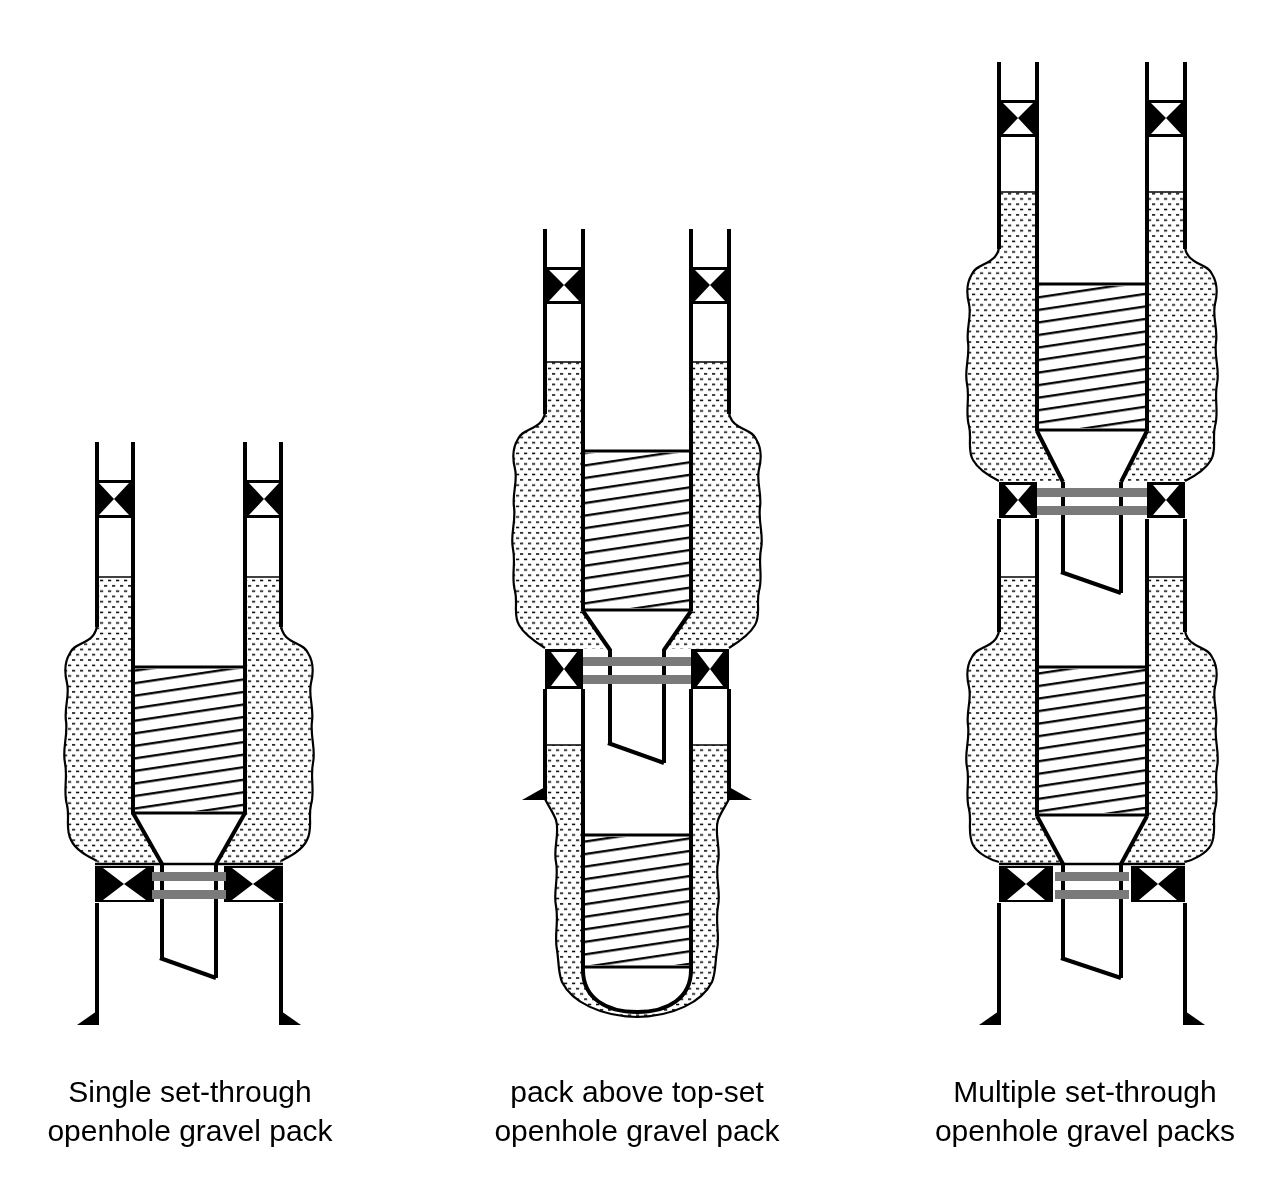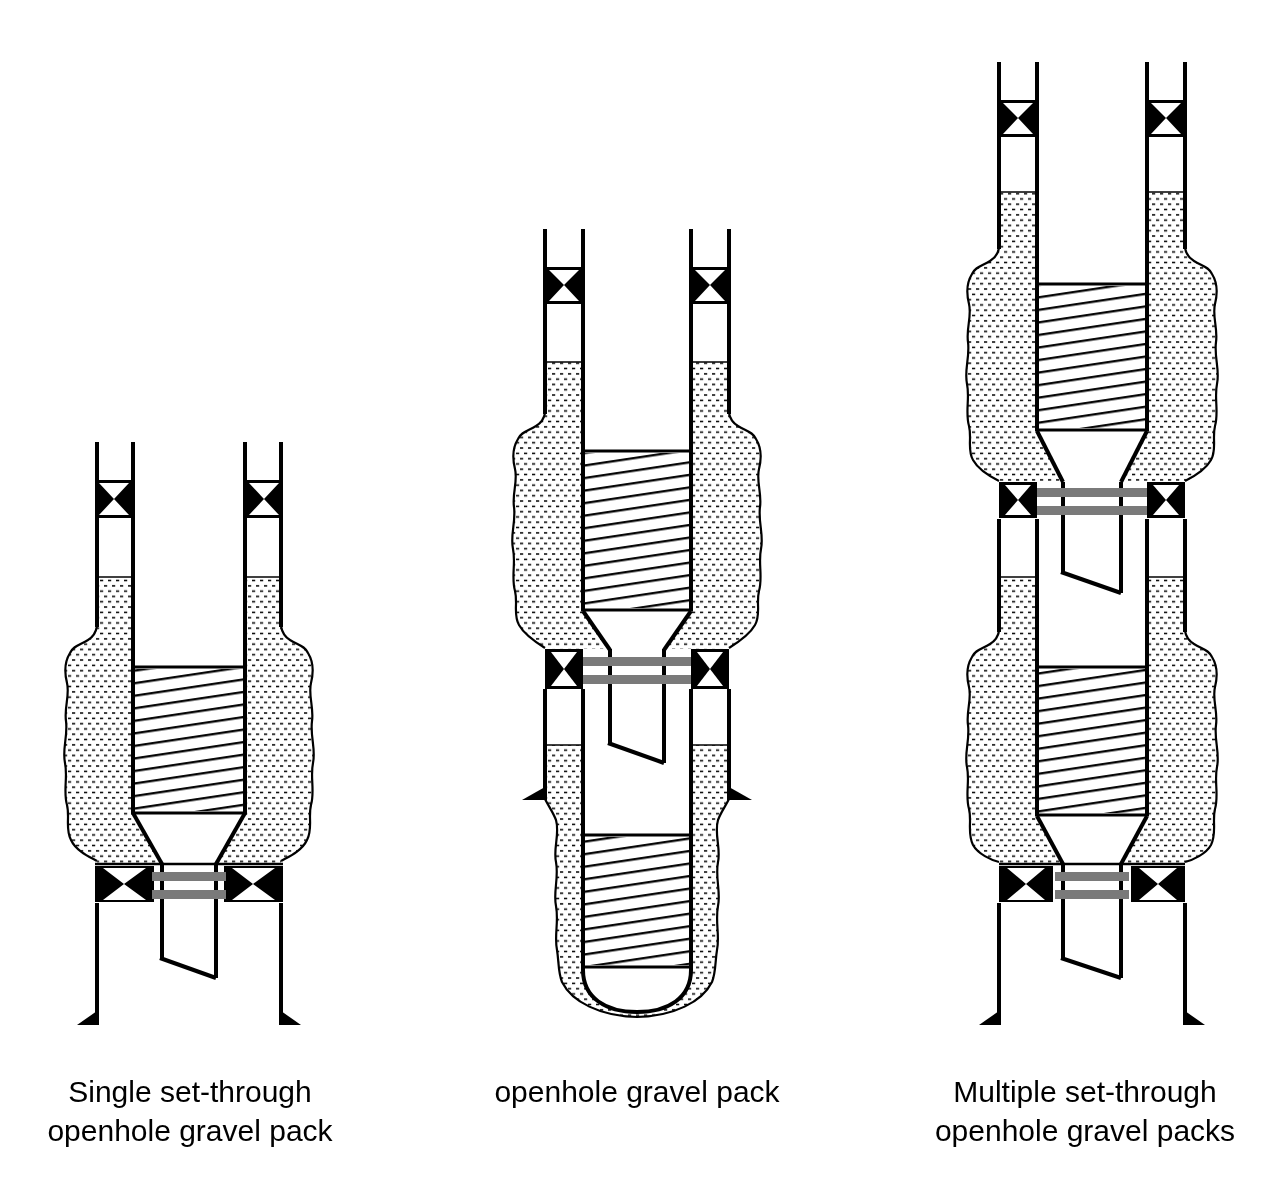--- a/index.html
+++ b/index.html
@@ -278,19 +278,20 @@
           <polygon points="1185,1011 1185,1025 1205,1025"></polygon>
     </g>
   </g>
 </svg>
 
 <div class="caption" style="left:10px;top:1072px;width:360px;">
   <div>Single set-through</div>
   <div>openhole gravel pack</div>
 </div>
 <div class="caption" style="left:400px;top:1072px;width:474px;">
+  <div>pack above top-set</div>
   <div>openhole gravel pack</div>
 </div>
 <div class="caption" style="left:880px;top:1072px;width:410px;">
   <div>Multiple set-through</div>
   <div>openhole gravel packs</div>
 </div>
 </div>
 
 </body></html>

